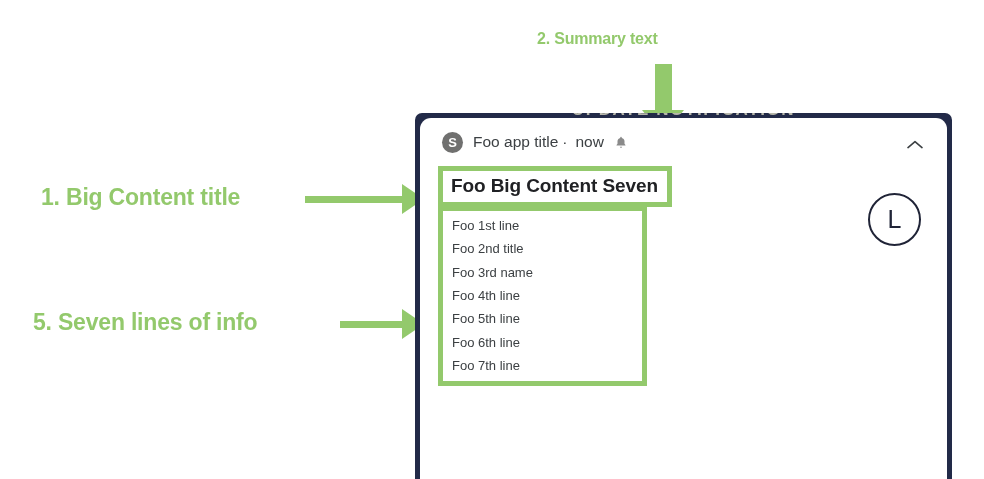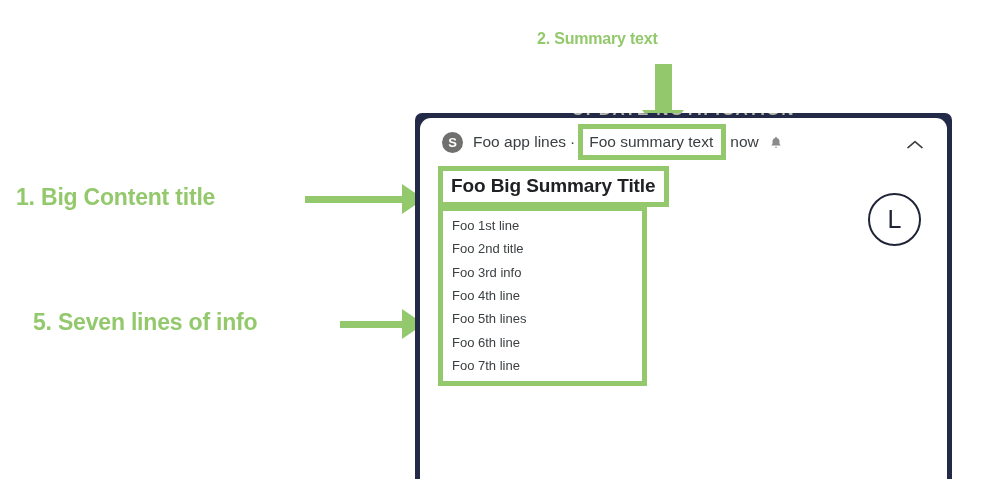--- a/index.html
+++ b/index.html
@@ -24,21 +24,21 @@
   .callout {
     position: absolute;
     color: #93c96c;
     font-weight: bold;
     font-size: 23px;
     letter-spacing: -0.2px;
     white-space: nowrap;
     line-height: 1;
   }
 
-  #callout-1 { left: 16px;  top: 186px; }
+  #callout-1 { left: 41px;  top: 186px; }
   #callout-3 { left: 33px;  top: 311px; }
   #callout-2 { left: 537px; top: 31px;  font-size: 16px; }
 
   
   .arrow-right {
     position: absolute;
     height: 30px;
     display: flex;
     align-items: center;
   }
@@ -272,27 +272,24 @@
   <div id="device-frame">
 
     <div id="ghost-header">UPDATE NOTIFICATION</div>
 
     <div id="notification-card">
 
       <div id="card-header">
 
         <div id="app-icon">S</div>
 
-        <span class="hdr-text">Foo app lines</span>
+        <span class="hdr-text">Foo app title</span>
 
         <span id="hdr-sep">·</span>
 
-        <div id="summary-wrap">
-          <span class="hdr-text">Foo summary text</span>
-        </div>
 
         <span id="time-text">now</span>
 
         <span id="bell-icon">
           <svg width="14" height="15" viewBox="0 0 24 24" fill="#8a8a8a">
             <path d="M12 2a1.3 1.3 0 0 1 1.3 1.3v.8A6 6 0 0 1 18 10v4.2l1.6 2.2a.6.6 0 0 1-.5.95H4.9a.6.6 0 0 1-.5-.95L6 14.2V10a6 6 0 0 1 4.7-5.9v-.8A1.3 1.3 0 0 1 12 2z"></path>
             <path d="M10 19.2h4a2 2 0 0 1-4 0z"></path>
           </svg>
         </span>
 
@@ -301,29 +298,29 @@
             <path d="M1 7.6 8 1.6l7 6" stroke="#3c4043" stroke-width="1.6" fill="none" stroke-linecap="round" stroke-linejoin="round"></path>
           </svg>
         </span>
       </div>
 
       <div id="card-body">
 
         <div id="avatar">L</div>
 
         <div id="title-box">
-          <div id="big-title">Foo Big Summary Title</div>
+          <div id="big-title">Foo Big Content Seven</div>
         </div>
 
         <div id="lines-box">
           <div class="info-line">Foo 1st line</div>
           <div class="info-line">Foo 2nd title</div>
-          <div class="info-line">Foo 3rd info</div>
+          <div class="info-line">Foo 3rd name</div>
           <div class="info-line">Foo 4th line</div>
-          <div class="info-line">Foo 5th lines</div>
+          <div class="info-line">Foo 5th line</div>
           <div class="info-line">Foo 6th line</div>
           <div class="info-line">Foo 7th line</div>
         </div>
 
       </div>
 
     </div>
   </div>
 
 </div>

